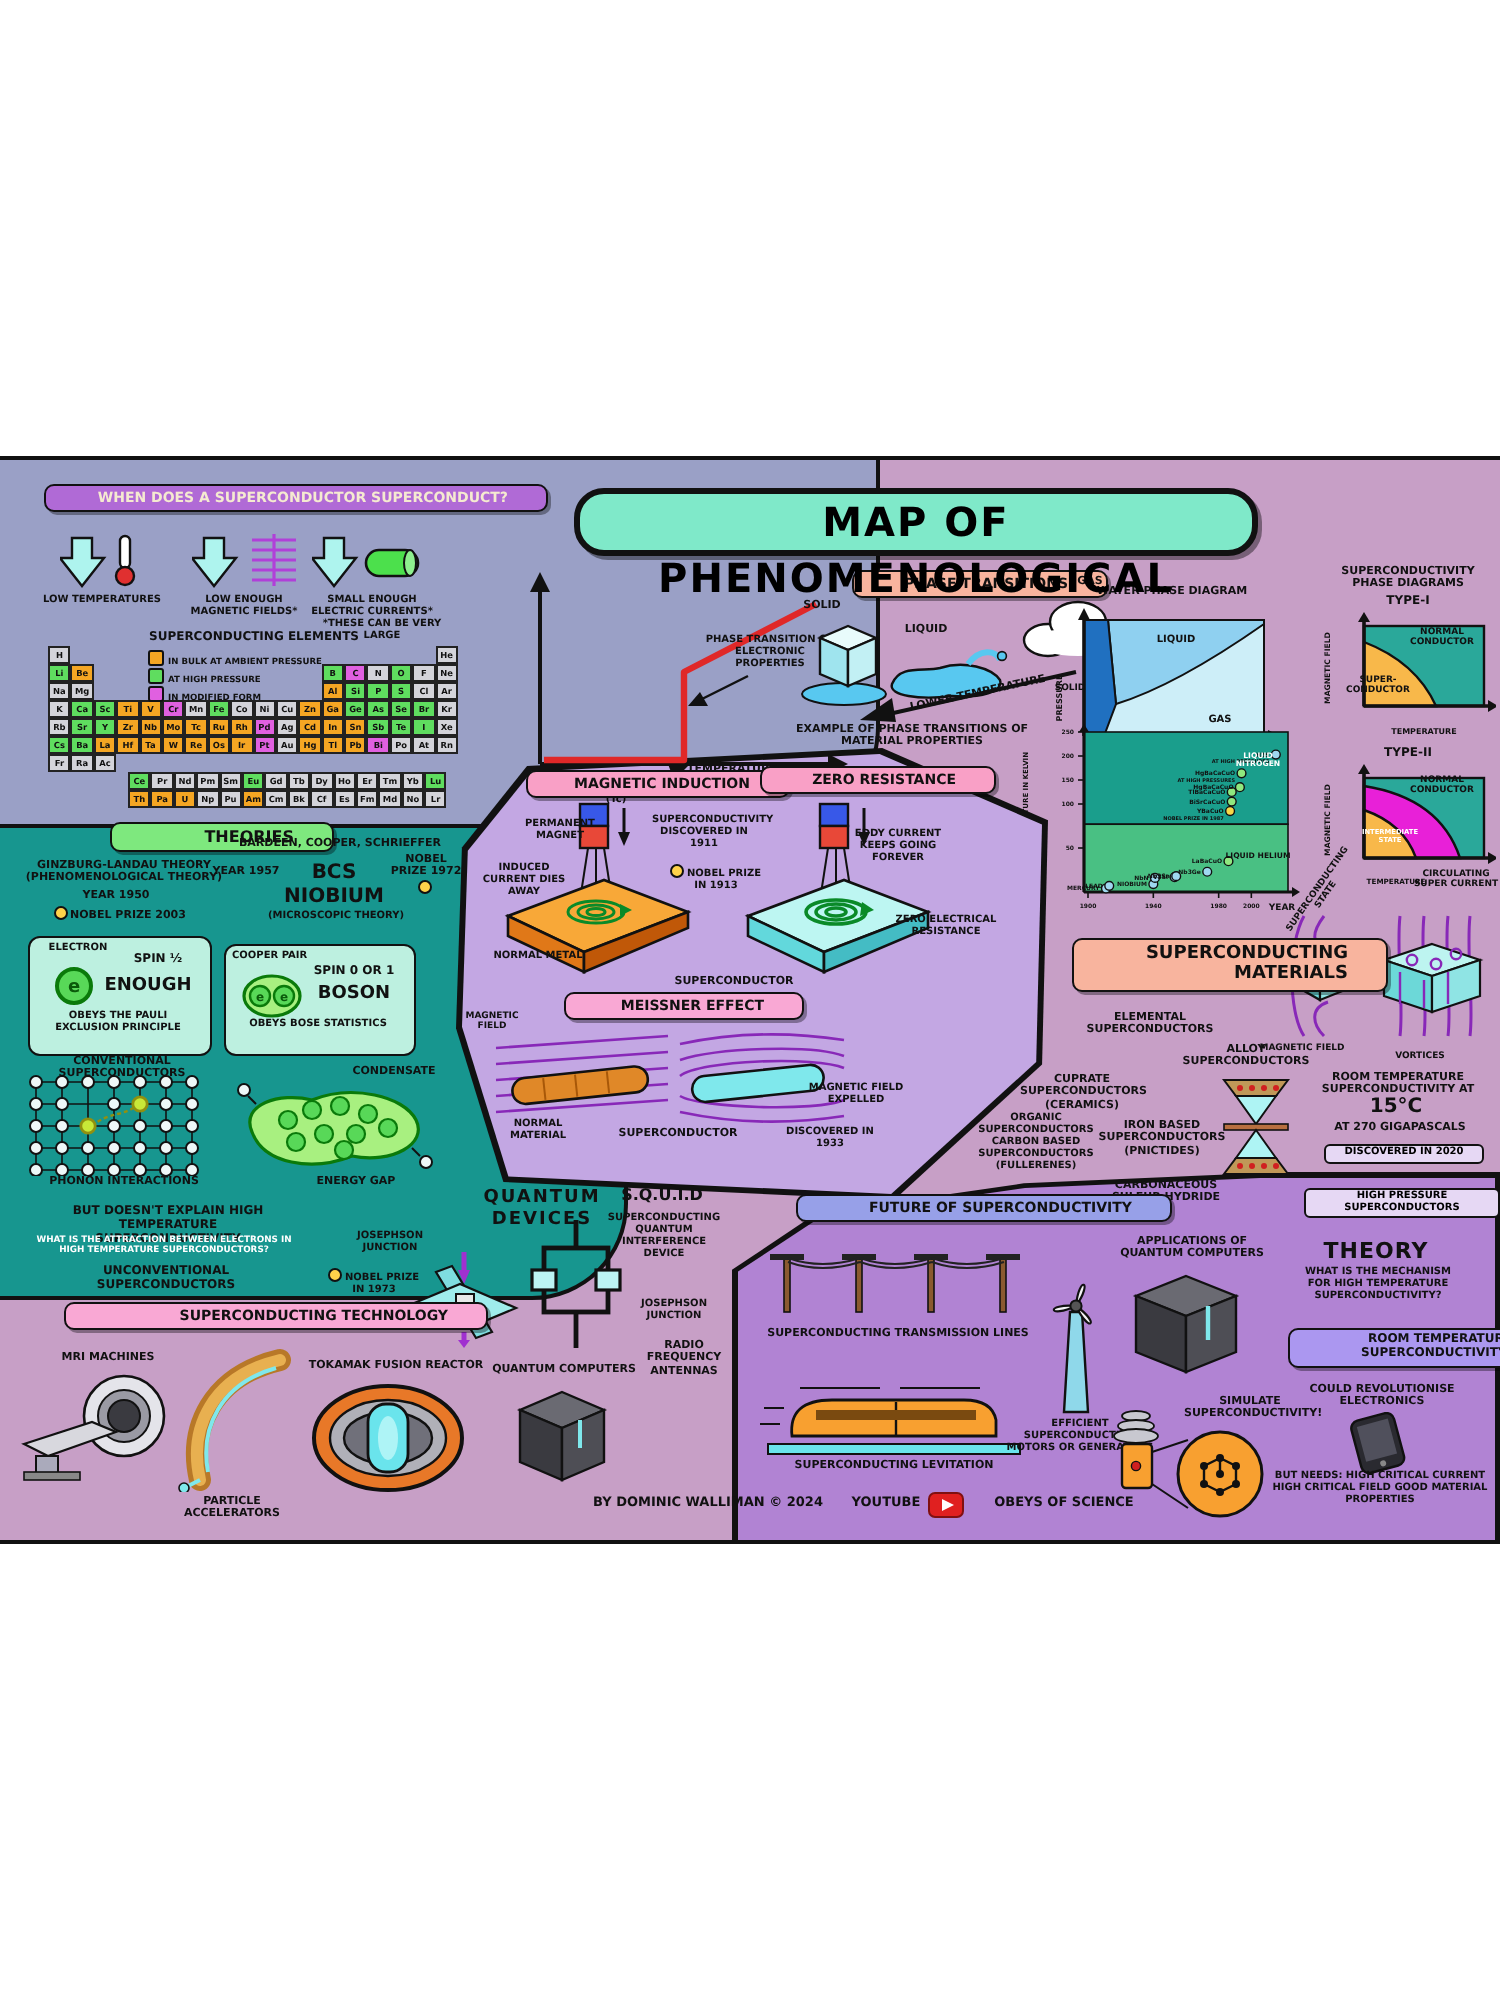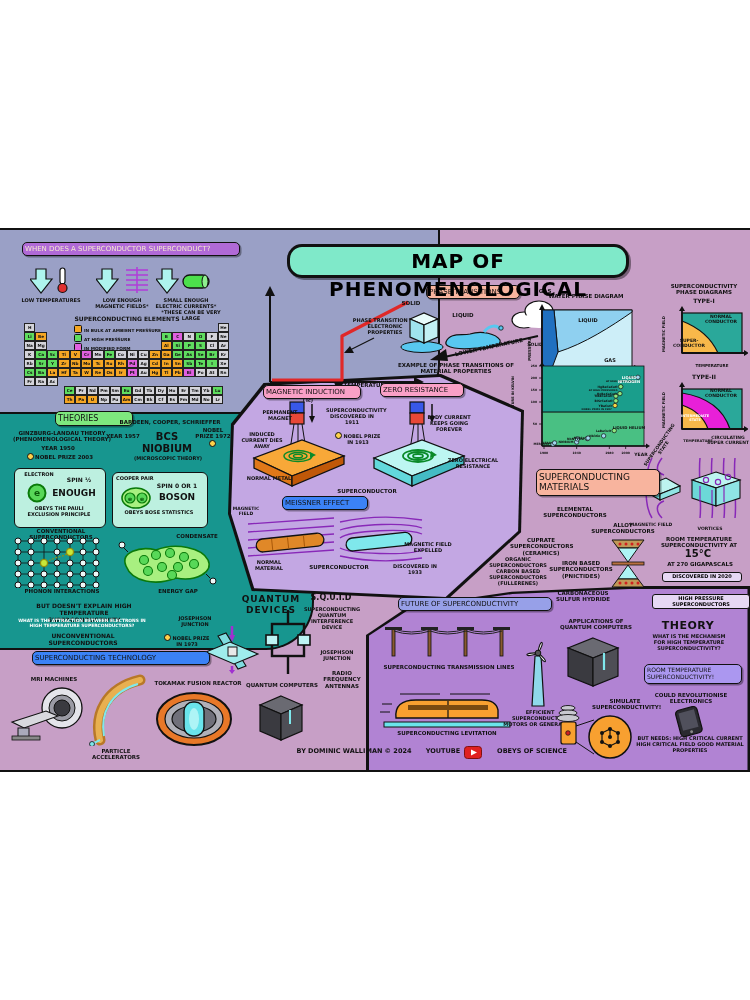--- a/index.html
+++ b/index.html
@@ -3,25 +3,25 @@
 <meta charset="utf-8">
 <style>
   html,body{margin:0;padding:0;background:#fff}
   #canvas{position:relative;width:750px;height:1000px;background:#fff;font-family:"DejaVu Sans",sans-serif;overflow:hidden}
   #poster{position:absolute;left:0;top:228px;width:750px;height:544px;background:#c79fc6;border-top:2px solid #111;border-bottom:2px solid #111;box-sizing:border-box;overflow:hidden}
   .abs{position:absolute}
   .lbl{position:absolute;font-weight:bold;color:#111;text-align:center;line-height:1.18;font-size:6px}
   .vl{position:absolute;transform:rotate(-90deg);transform-origin:0 0;font-weight:bold;color:#111;text-align:center;line-height:1.1;font-size:5px}
   .f38{font-size:3.8px}.f4{font-size:4px}.f44{font-size:4.4px}.f45{font-size:4.5px}.f5{font-size:5px}.f55{font-size:5.5px}.f6{font-size:6px}.f65{font-size:6.5px}.f7{font-size:7px}.f8{font-size:8px}.f9{font-size:9px}.f10{font-size:10px}.f11{font-size:11px}
   .wt{color:#fff}
-  .hdr{position:absolute;border:1.6px solid #111;border-radius:5px;font-weight:normal;color:#111;text-align:left;padding:2px 2px;box-shadow:1.5px 1.5px 0 rgba(0,0,0,.35);line-height:1.15}
+  .hdr{position:absolute;border:1.6px solid #111;border-radius:5px;font-weight:bold;color:#111;text-align:right;padding:2px 19px;box-shadow:1.5px 1.5px 0 rgba(0,0,0,.35);line-height:1.15}
   .hdr-purple{background:#b06ad6;color:#f5ead0}
   .hdr-salmon{background:#f8b49e}
   .hdr-pink{background:#f9a0c6}
-  .hdr-magenta{background:#3b82f6}
+  .hdr-magenta{background:#f9a8d4}
   .hdr-green{background:#7ee87e}
   .hdr-blue{background:#97a0e8}
   .hdr-lilac{background:#ab97f0}
   .chip{position:absolute;background:#e6d8f4;border:1px solid #111;border-radius:3px;font-weight:bold;text-align:center;padding:1px 2px;line-height:1.1}
   #title-box{position:absolute;left:287px;top:14px;width:336px;height:28px;background:#7fe9c9;border:3px solid #111;border-radius:15px;font-size:20px;font-weight:bold;text-align:center;line-height:28px;letter-spacing:1px;z-index:6;box-shadow:2px 2px 0 rgba(0,0,0,.4)}
   #panel-lavender{position:absolute;left:0;top:0;width:438px;height:182px;background:#9aa0c6;border:2px solid #111;border-top:none;border-left:none;border-radius:0 0 50px 0;z-index:1}
   #panel-teal{position:absolute;left:0;top:182px;width:314px;height:238px;background:#17968f;border:2px solid #111;border-left:none;border-radius:0 48px 48px 0;z-index:1;box-sizing:border-box}
   #panel-center-o{position:absolute;left:228px;top:144px;width:296px;height:226px;background:#111;clip-path:polygon(12% 4%,72% 0%,100% 16%,99% 70%,74% 100%,8% 96%,0% 62%,1% 22%);z-index:2}
   #panel-center-i{position:absolute;left:3px;top:3px;right:3px;bottom:3px;background:#c3a7e3;clip-path:polygon(12% 4%,72% 0%,100% 16%,99% 70%,74% 100%,8% 96%,0% 62%,1% 22%)}
   #panel-future-o{position:absolute;left:366px;top:356px;width:384px;height:188px;background:#111;clip-path:polygon(0% 26%,11% 11%,38% 3%,72% 0%,100% 0%,100% 100%,0% 100%);z-index:2}

